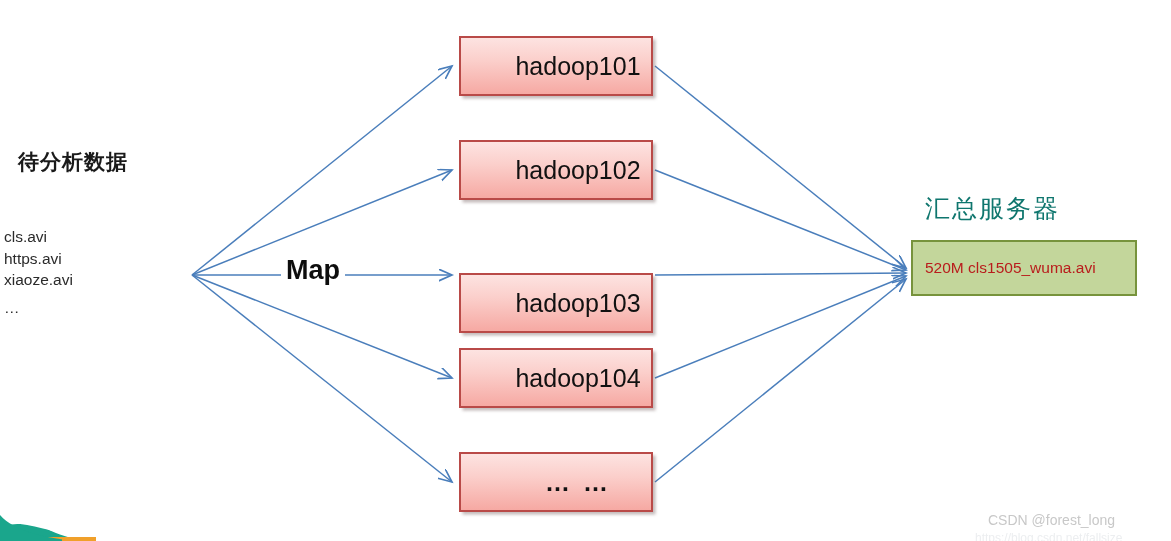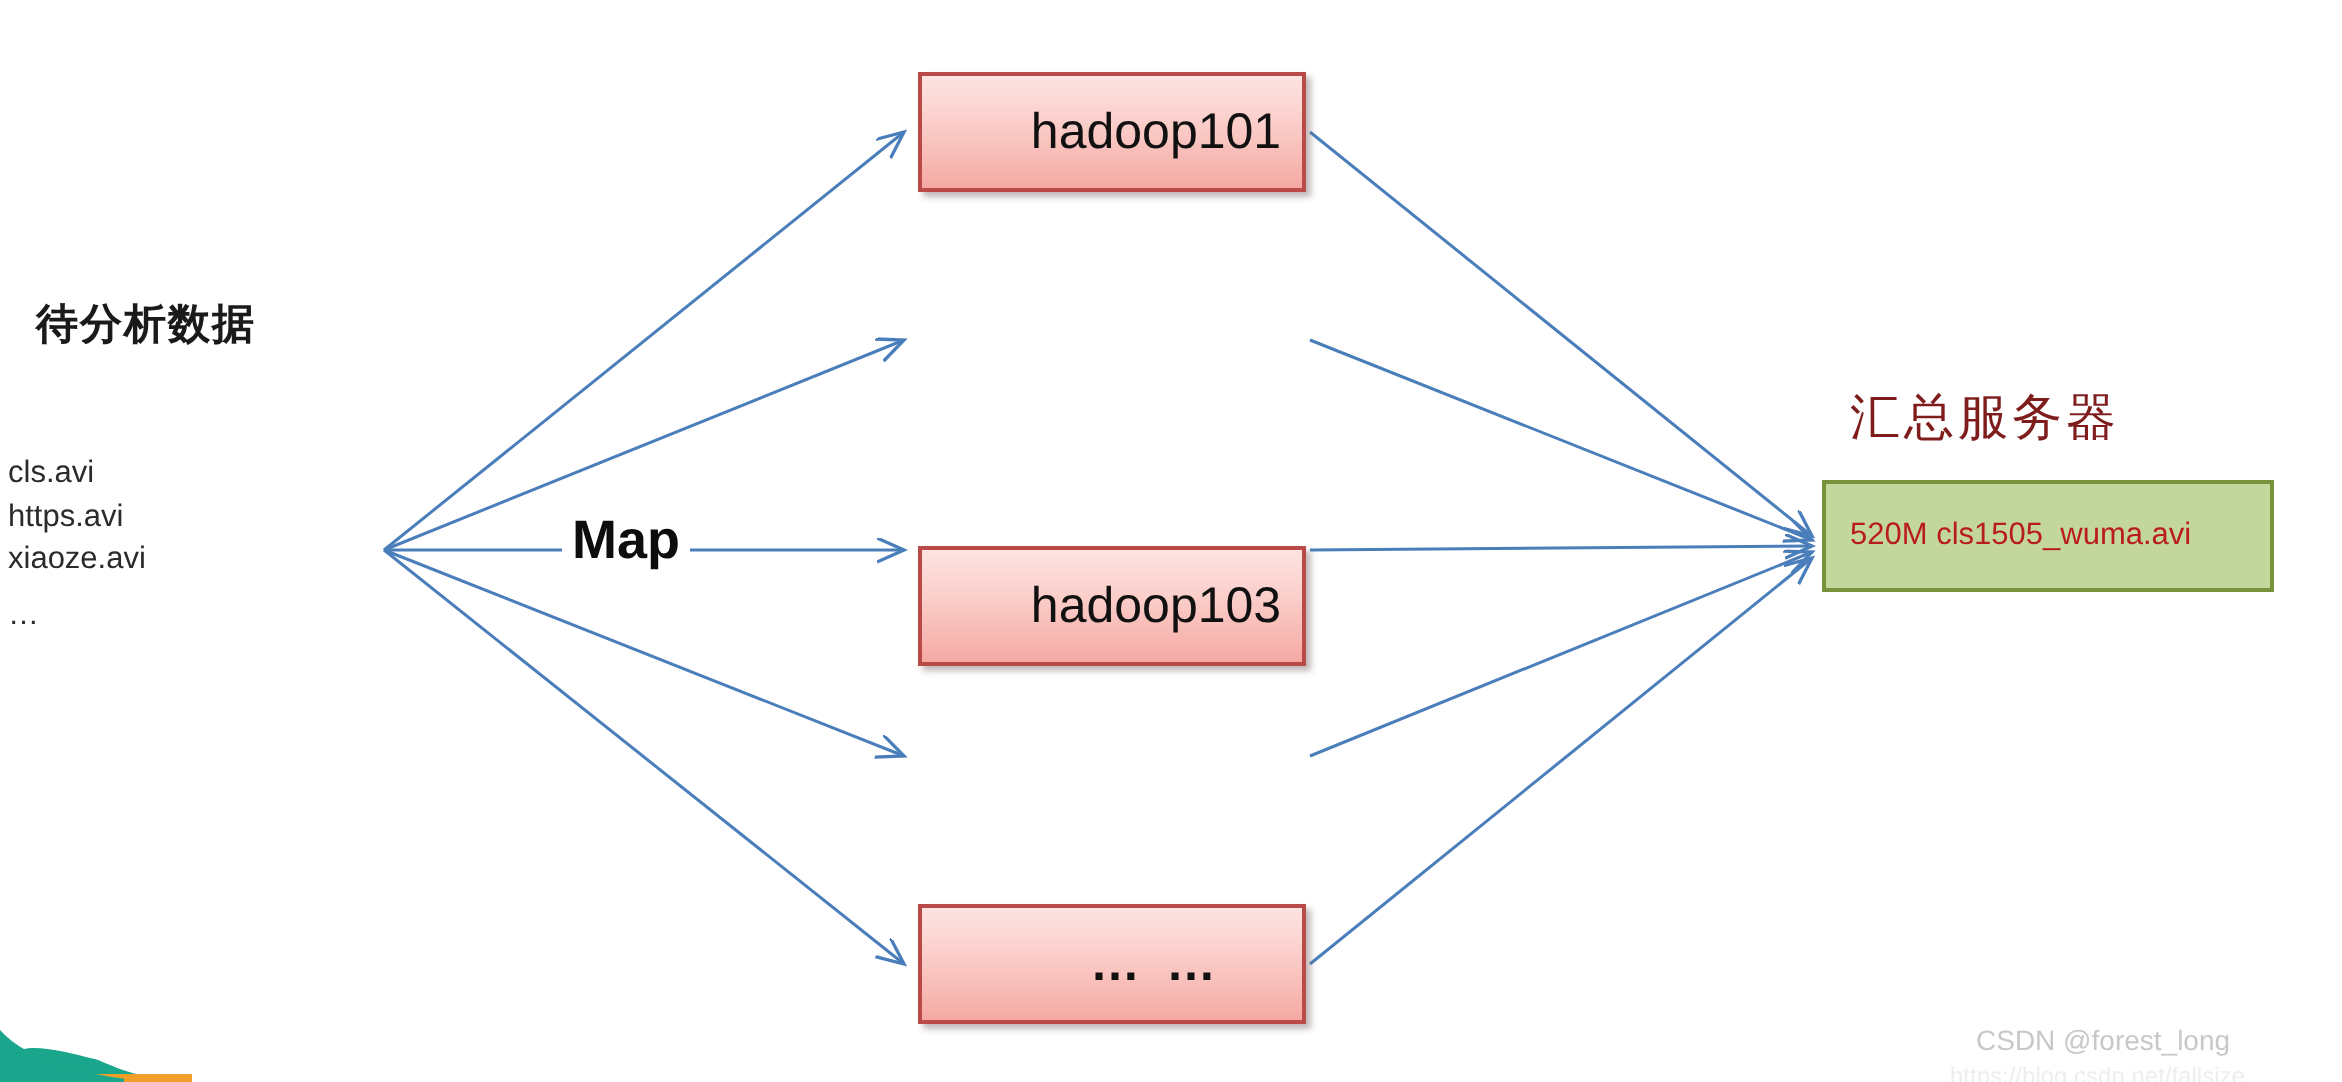--- a/index.html
+++ b/index.html
@@ -142,21 +142,21 @@
   }
   #map-label  { left: 281px; top: 255px; text-align: center; }
   #reduce-label { left: 708px; top: 255px; }
 
   
   #server-title {
     position: absolute;
     left: 925px;
     top: 192px;
     font-size: 25px;
-    color: #7f1d1d;
+    color: #0f766e;
     font-family: "DejaVu Serif", "Liberation Serif", serif;
     letter-spacing: 2px;
     white-space: nowrap;
   }
   #server-box {
     position: absolute;
     left: 911px;
     top: 240px;
     width: 226px;
     height: 56px;
@@ -237,25 +237,31 @@
     <span class="ellipsis">…</span>
   </div>
 
 
   <div id="map-label" class="stage-label">Map</div>
 
   <div class="node-box" style="left:459px; top:36px;">
     <span class="node-label">hadoop101</span>
   </div>
 
+  <div class="node-box" style="left:459px; top:140px;">
+    <span class="node-label">hadoop102</span>
+  </div>
 
   <div class="node-box" style="left:459px; top:245px;margin-top:28px;">
     <span class="node-label">hadoop103</span>
   </div>
 
+  <div class="node-box" style="left:459px; top:348px;">
+    <span class="node-label">hadoop104</span>
+  </div>
 
   <div class="node-box" style="left:459px; top:452px;">
     <span class="node-label dots">… …</span>
   </div>
 
   <div id="server-title">汇总服务器</div>
 
   <div id="server-box">
     <span id="server-box-label">520M  cls1505_wuma.avi</span>
   </div>

